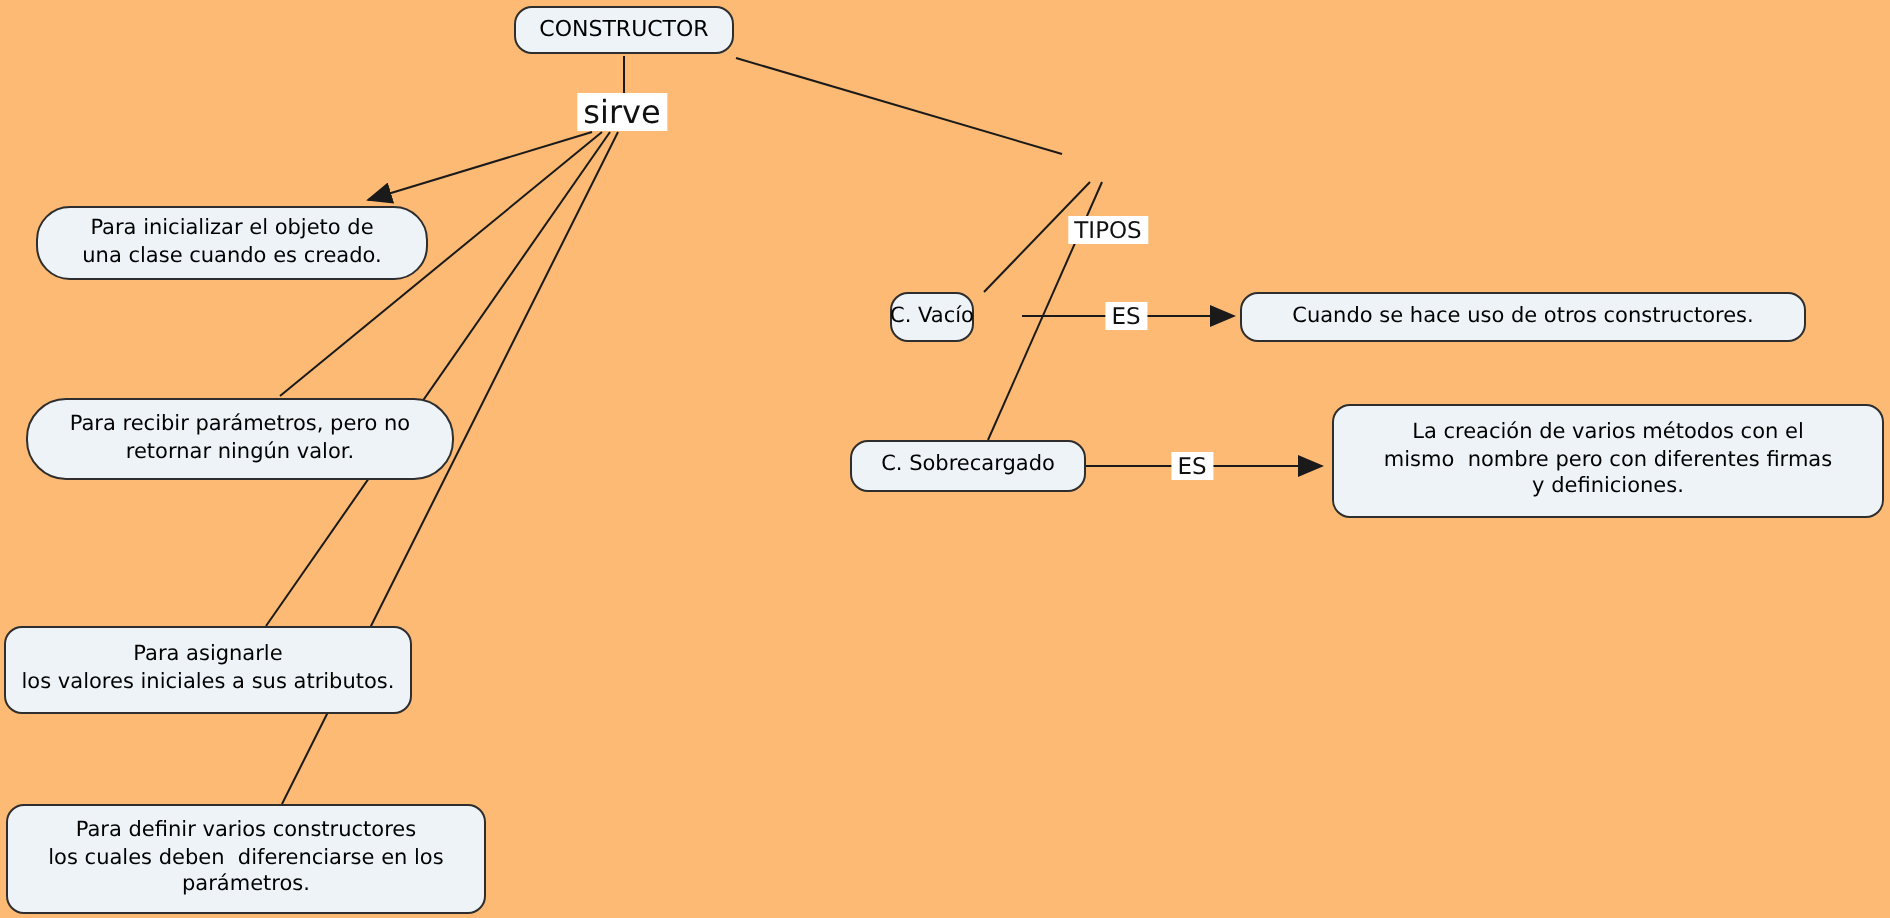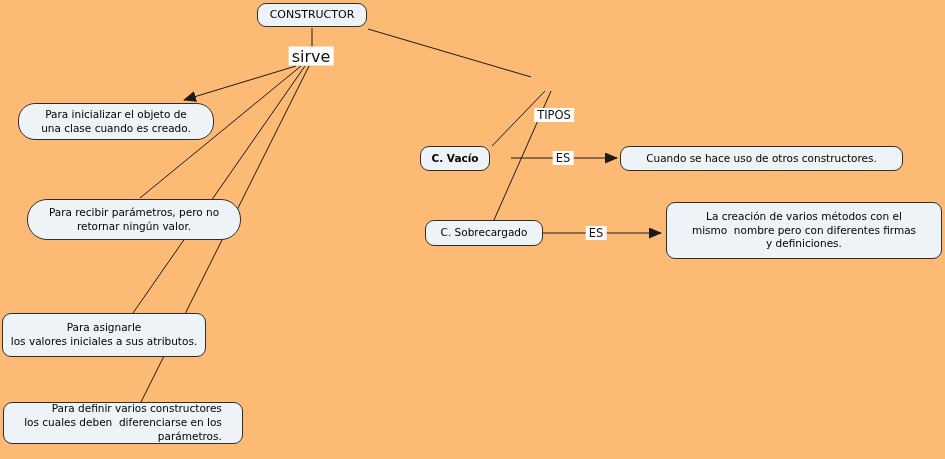--- a/index.html
+++ b/index.html
@@ -72,31 +72,31 @@
 
     <line x1="511" y1="158" x2="617" y2="158" stroke="#1a1a1a" stroke-width="1" marker-end="url(#arrow)"></line>
     <line x1="543" y1="233" x2="661" y2="233" stroke="#1a1a1a" stroke-width="1" marker-end="url(#arrow)"></line>
   </svg>
 
   <div class="node" style="left:257px; top:3px; width:110px; height:24px; font-size:11px;">CONSTRUCTOR</div>
 
   <div class="node" style="left:18px; top:103px; width:196px; height:37px;border-radius:17px;">Para inicializar el objeto de
 una clase cuando es creado.</div>
 
-  <div class="node" style="left:27px; top:199px; width:214px; height:41px;border-radius:20px;">Para recibir parámetros, pero no
+  <div class="node" style="left:13px; top:199px; width:214px; height:41px;border-radius:20px;">Para recibir parámetros, pero no
 retornar ningún valor.</div>
 
   <div class="node" style="left:2px; top:313px; width:204px; height:44px;">Para asignarle
 los valores iniciales a sus atributos.</div>
 
-  <div class="node" style="left:3px; top:402px; width:240px; height:42px;text-align:right;">Para definir varios constructores
+  <div class="node" style="left:3px; top:402px; width:240px; height:55px;">Para definir varios constructores
 los cuales deben  diferenciarse en los
 parámetros.</div>
 
-  <div class="node" style="left:420px; top:146px; width:70px; height:25px;font-weight:bold;">C. Vacío</div>
+  <div class="node" style="left:445px; top:146px; width:42px; height:25px;">C. Vacío</div>
 
   <div class="node" style="left:425px; top:220px; width:118px; height:26px;">C. Sobrecargado</div>
 
   <div class="node" style="left:620px; top:146px; width:283px; height:25px;">Cuando se hace uso de otros constructores.</div>
 
   <div class="node" style="left:666px; top:202px; width:276px; height:57px;">La creación de varios métodos con el
 mismo  nombre pero con diferentes firmas
 y definiciones.</div>
 
   <span class="link-label" style="left:311px; top:56px; font-size:16px;">sirve</span>

